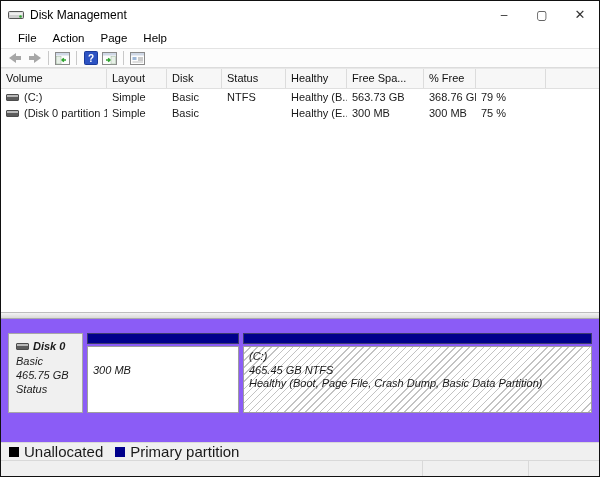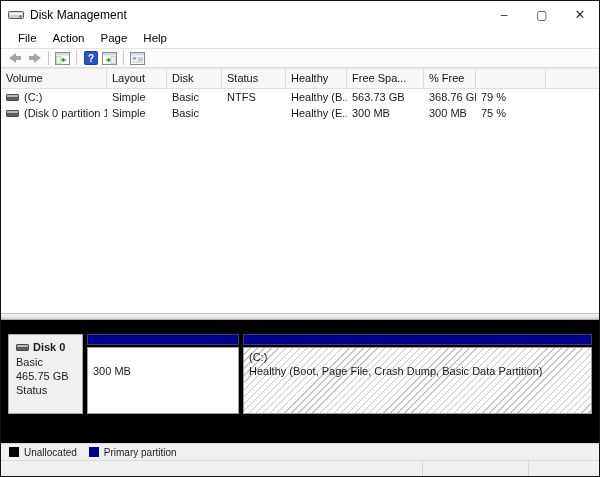--- a/index.html
+++ b/index.html
@@ -44,38 +44,38 @@
   .lv-header .hcell { padding: 3px 4px 3px 5px; border-right: 1px solid #dcdcdc; font-size: 11px; color: #111; white-space: nowrap; overflow: hidden; }
   .lv-row { flex: 0 0 16px; }
   .lv-row .cell { padding: 1px 4px 1px 5px; font-size: 11px; white-space: nowrap; overflow: hidden; display: flex; align-items: center; }
   .vol-icon { flex: 0 0 13px; width: 13px; height: 7px; background: linear-gradient(#b9b9b9 0 35%, #5c5c5c 35%); border: 1px solid #4c4c4c; border-radius: 1px; margin-right: 5px; }
   .lv-rest { flex: 1 1 auto; }
 
   
   .splitter { flex: 0 0 7px; background: linear-gradient(#f4f4f4, #d9d9d9); border-top: 1px solid #bdbdbd; border-bottom: 1px solid #ababab; }
 
   
-  .disk-pane { flex: 0 0 123px; background: #000000; padding: 14px 7px 0 7px; }
+  .disk-pane { flex: 0 0 123px; background: #8b5cf6; padding: 14px 7px 0 7px; font-style: italic; }
   .disk-row { display: flex; height: 80px; }
   .disk-info { width: 75px; flex: 0 0 75px; border: 1px solid #a7a7a7; background: #f0f0f0; padding: 5px 0 0 7px; font-size: 11px; line-height: 14px; }
   .disk-title { display: flex; align-items: center; font-weight: bold; margin-bottom: 1px; }
   .disk-icon { width: 13px; height: 7px; background: linear-gradient(#b9b9b9 0 35%, #5c5c5c 35%); border: 1px solid #4c4c4c; border-radius: 1px; margin-right: 4px; }
   .partitions { flex: 1 1 auto; display: flex; margin-left: 4px; gap: 4px; }
   .partition { display: flex; flex-direction: column; }
   .partition.p1 { flex: 0 0 152px; }
   .partition.p2 { flex: 1 1 auto; }
   .part-strip { height: 11px; flex: 0 0 11px; border: 1px solid #3c3c6e; }
   .part-body { flex: 1 1 auto; margin-top: 2px; border: 1px solid #9e9e9e; background: #ffffff; padding: 3px 0 0 5px; font-size: 11px; line-height: 13.5px; white-space: nowrap; overflow: hidden; }
   .part-body.hatched {
     background-image: repeating-linear-gradient(135deg, #ffffff 0px, #ffffff 4px, #c3c3c3 4px, #c3c3c3 5px);
   }
   .part-label { min-height: 13.5px; }
 
   
-  .legendbar { flex: 0 0 17px; background: #f0f0f0; border-top: 1px solid #d9d9d9; display: flex; align-items: center; padding-left: 8px; font-size: 10px; }
+  .legendbar { flex: 0 0 17px; background: #f0f0f0; border-top: 1px solid #d9d9d9; display: flex; align-items: center; padding-left: 8px; font-size: 15px; }
   .swatch { width: 10px; height: 10px; display: inline-block; margin-right: 5px; }
   .legend-label { margin-right: 12px; }
 
   
   .statusbar { flex: 0 0 16px; background: #f0f0f0; border-top: 1px solid #d9d9d9; display: flex; }
   .sb-sec { border-right: 1px solid #d9d9d9; height: 100%; }
   .sb-sec.s1 { flex: 1 1 auto; }
   .sb-sec.s2 { flex: 0 0 106px; }
   .sb-sec.s3 { flex: 0 0 70px; border-right: none; }
 
@@ -217,20 +217,21 @@
           <div class="part-strip" style="background-color: rgb(0, 0, 139);"></div>
           <div class="part-body">
             <div class="part-label"></div>
             <div>300 MB</div>
           </div>
         </div>
         <div class="partition p2">
           <div class="part-strip" style="background-color: rgb(0, 0, 139);"></div>
           <div class="part-body hatched">
             <div class="part-label">(C:)</div>
+            <div>465.45 GB NTFS</div>
             <div>Healthy (Boot, Page File, Crash Dump, Basic Data Partition)</div>
           </div>
         </div>
       </div>
     </div>
   </div>
 
   <div class="legendbar">
     <span class="swatch" style="background-color: rgb(0, 0, 0);"></span>
     <span class="legend-label">Unallocated</span>

